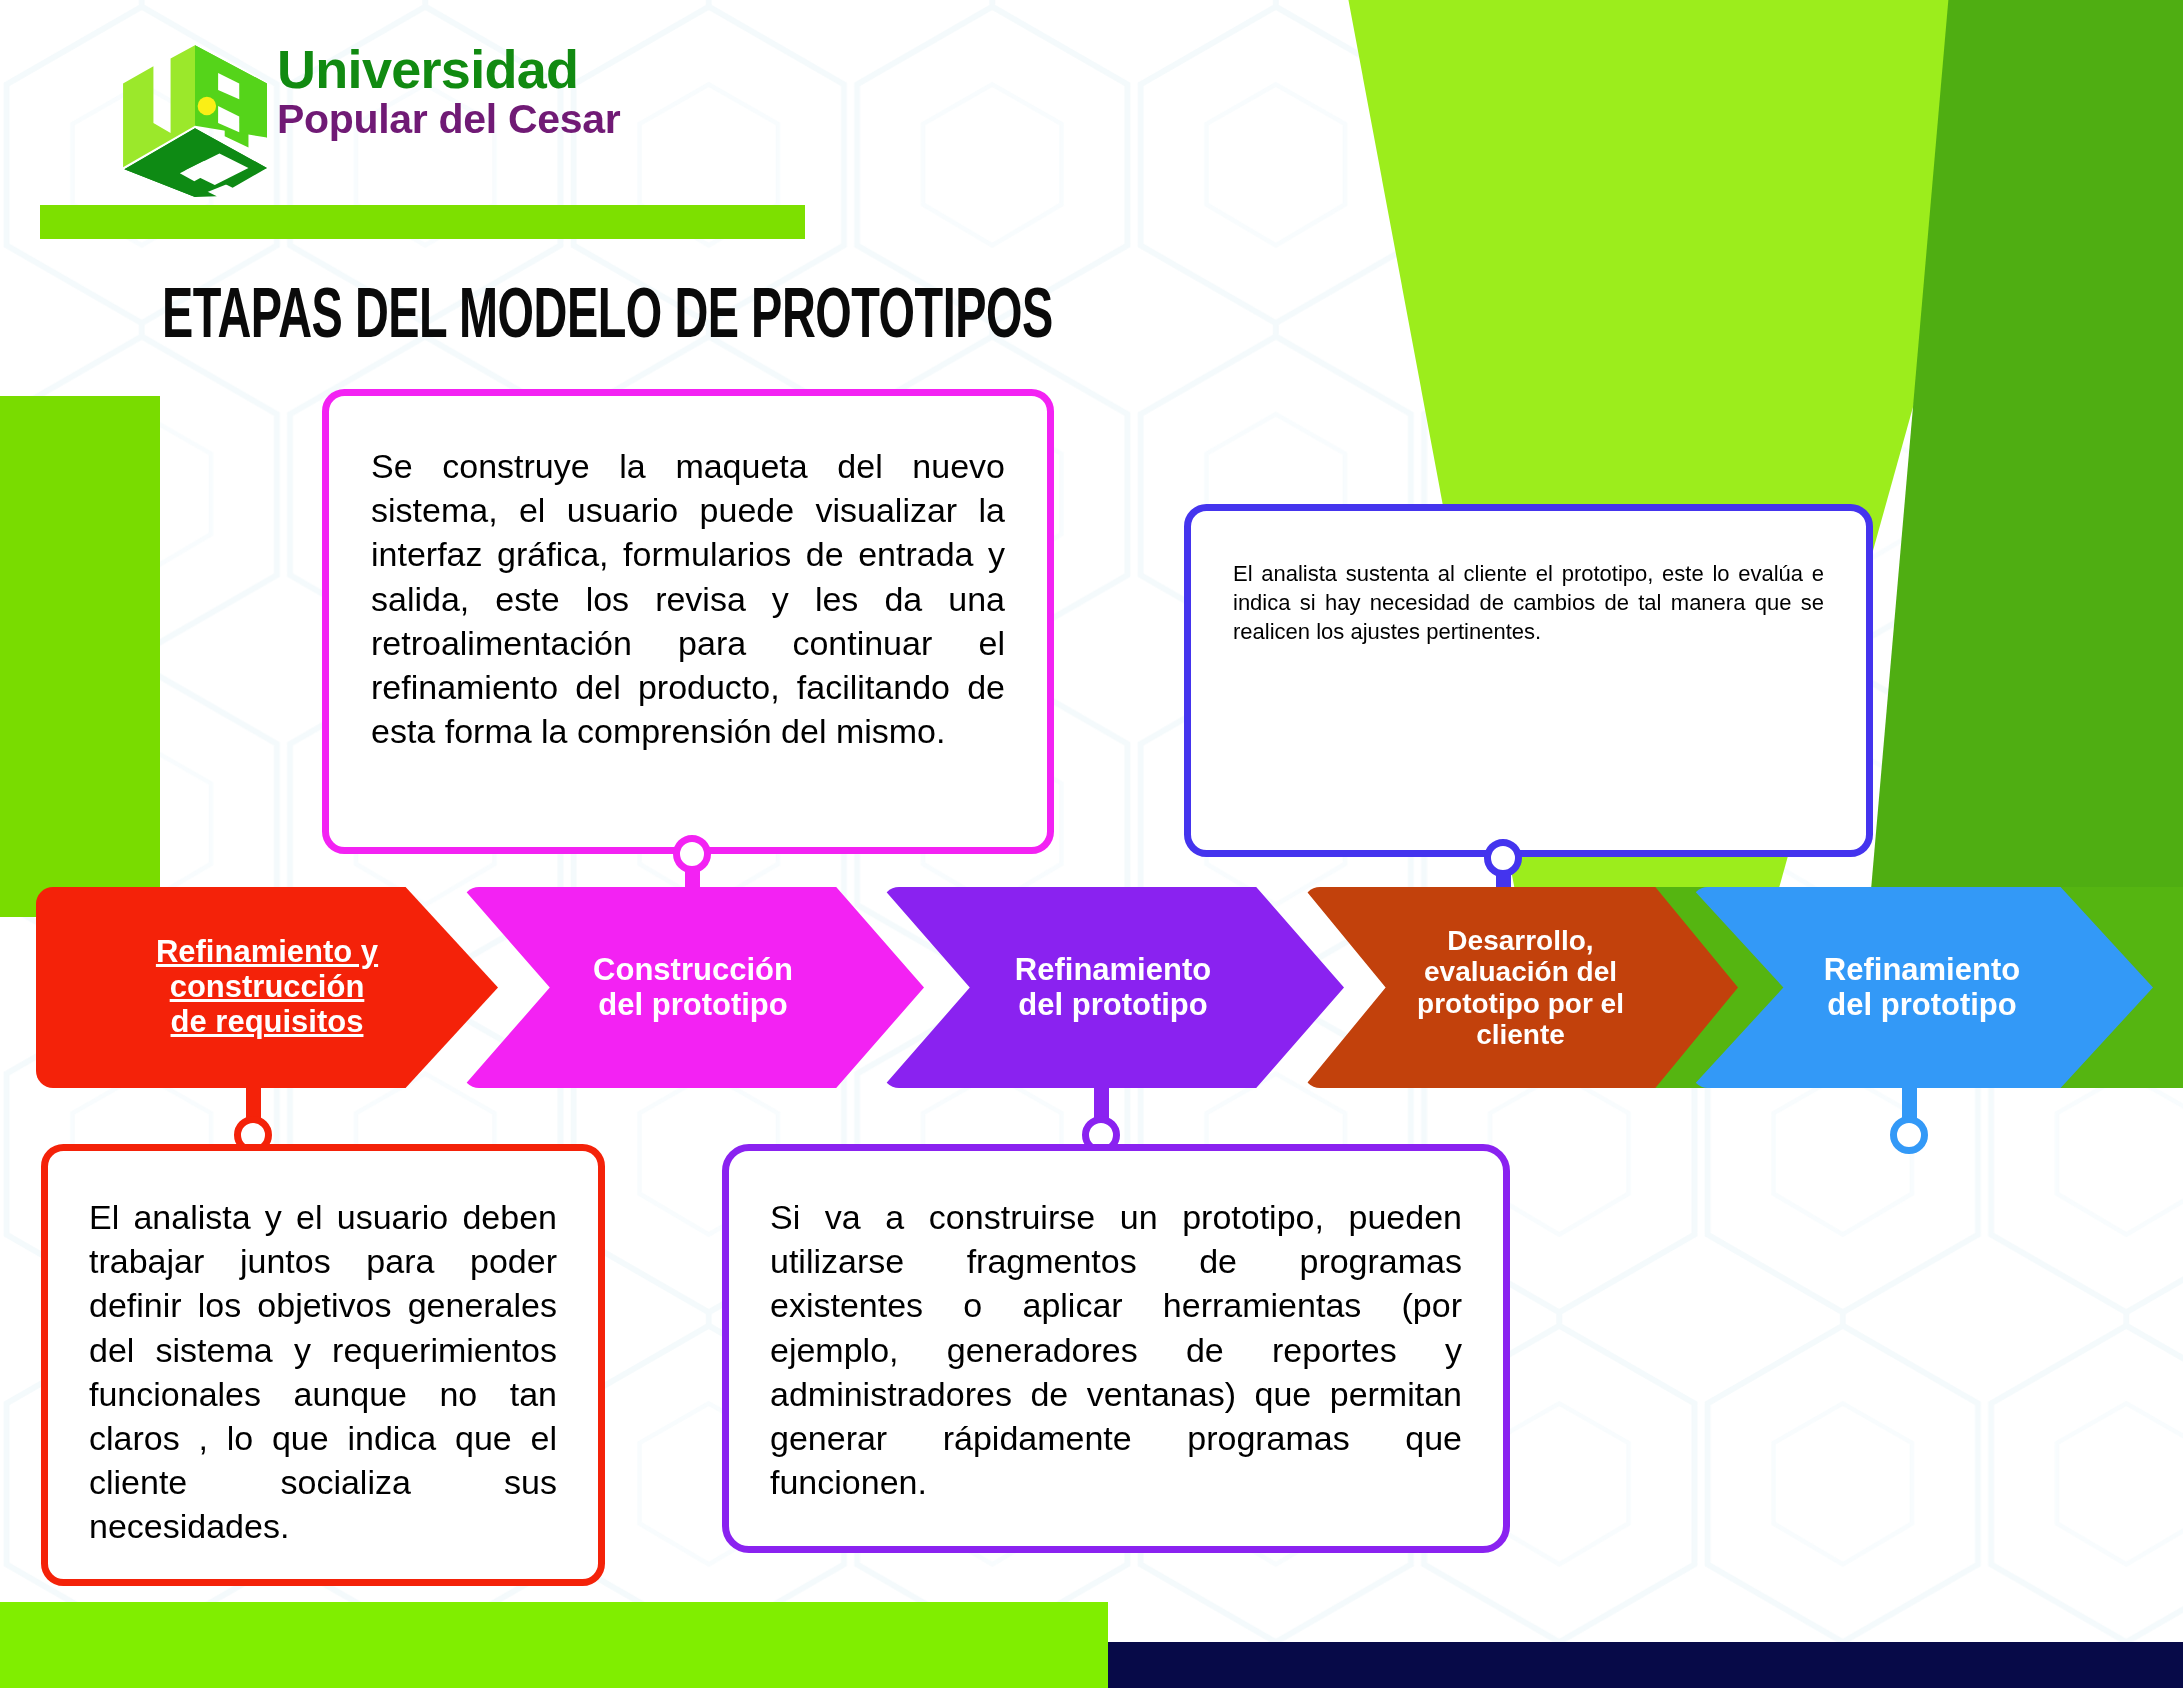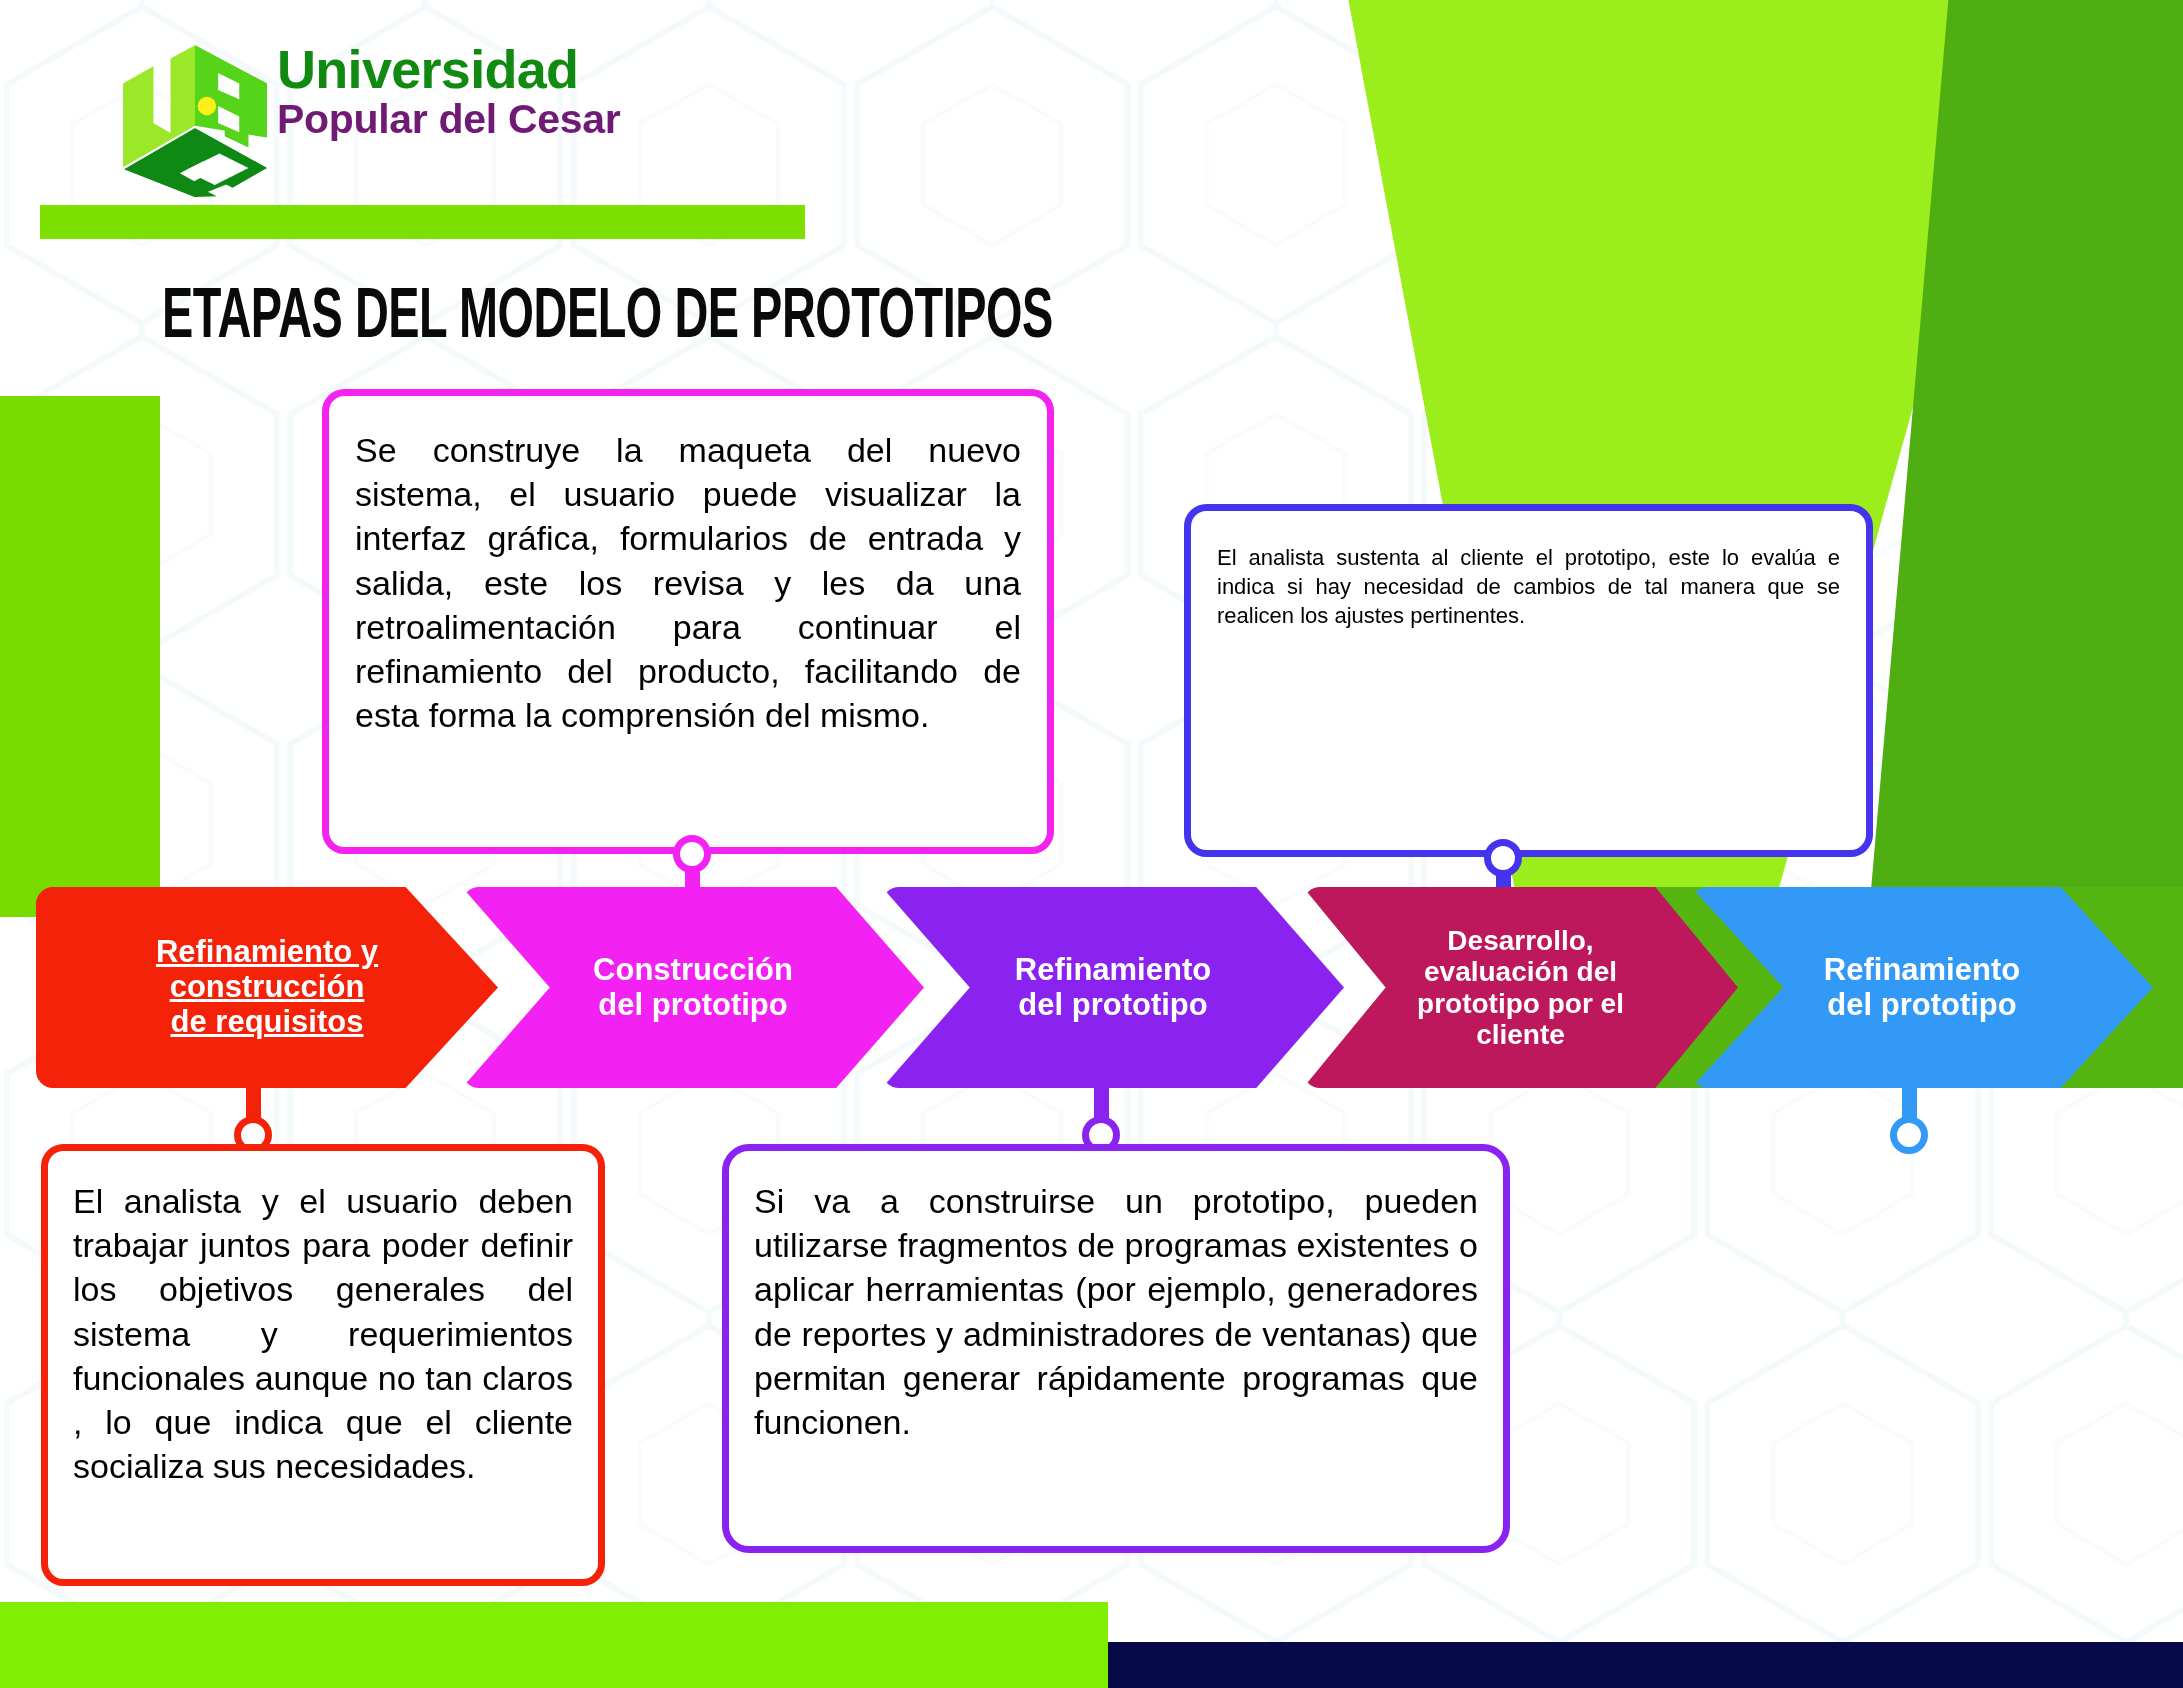--- a/index.html
+++ b/index.html
@@ -87,21 +87,21 @@
   .sbox{
     position:absolute;
     background:#ffffff;
     border-style:solid;
     border-radius:22.4px;
     box-sizing:border-box;
     display:flex;
     align-items:flex-start;
   }
   .sbox p{
-    margin:0;
+    margin:16px;
     text-align:justify;
     text-justify:inter-word;
     color:#000;
     font-weight:normal;
     font-family:"Liberation Sans", sans-serif;
   }
   
   .conn{position:absolute;}
   .conn .circle{
     position:absolute;width:38px;height:38px;border-radius:50%;
@@ -211,21 +211,21 @@
   </div>
 
   <div class="chev chev-mid" style="left:462px;width:462px;background:#F322F3;font-size:31px;">
     <span>Construcción<br>del prototipo</span>
   </div>
 
   <div class="chev chev-mid" style="left:882px;width:462px;background:#8A22F0;font-size:31px;">
     <span>Refinamiento<br>del prototipo</span>
   </div>
 
-  <div class="chev chev-mid" style="left:1303px;width:435px;background:#be185d;font-size:28px;">
+  <div class="chev chev-mid" style="left:1303px;width:435px;background:#c2410c;font-size:28px;">
     <span>
       Desarrollo,<br>evaluación del<br>prototipo por el<br>cliente
     </span>
   </div>
 
   <div class="chev chev-last" style="left:1691px;width:462px;background:#3399F7;font-size:31px;">
     <span>
       Refinamiento<br>del prototipo
     </span>
   </div>

